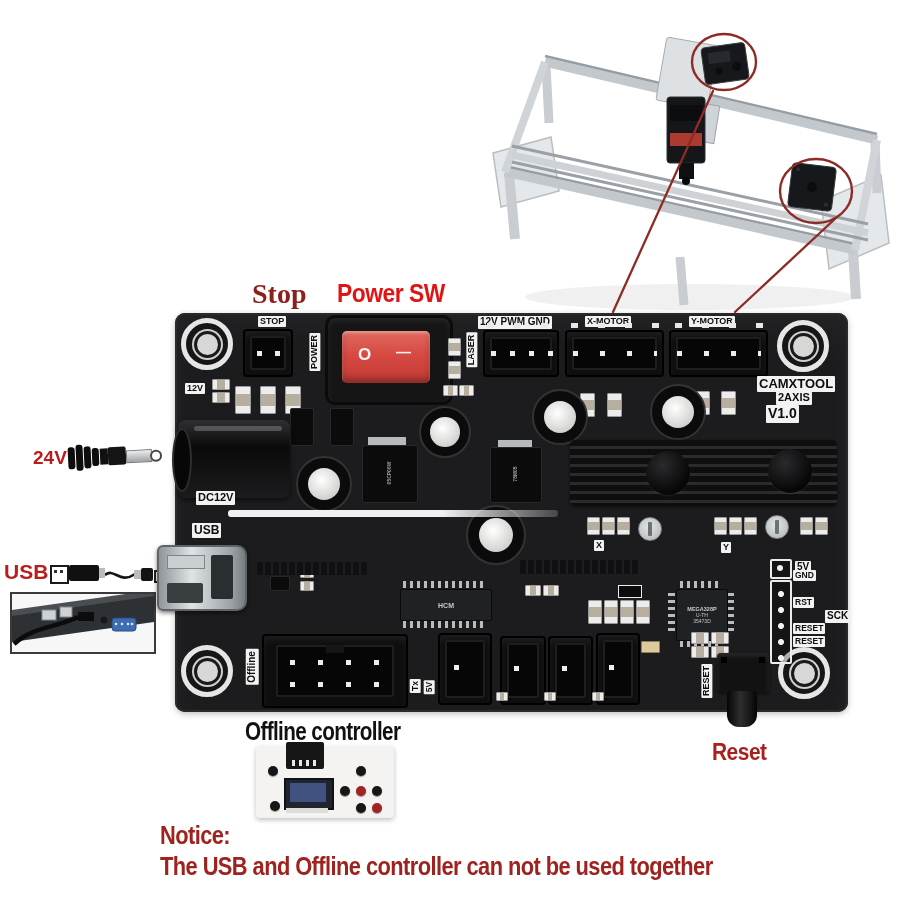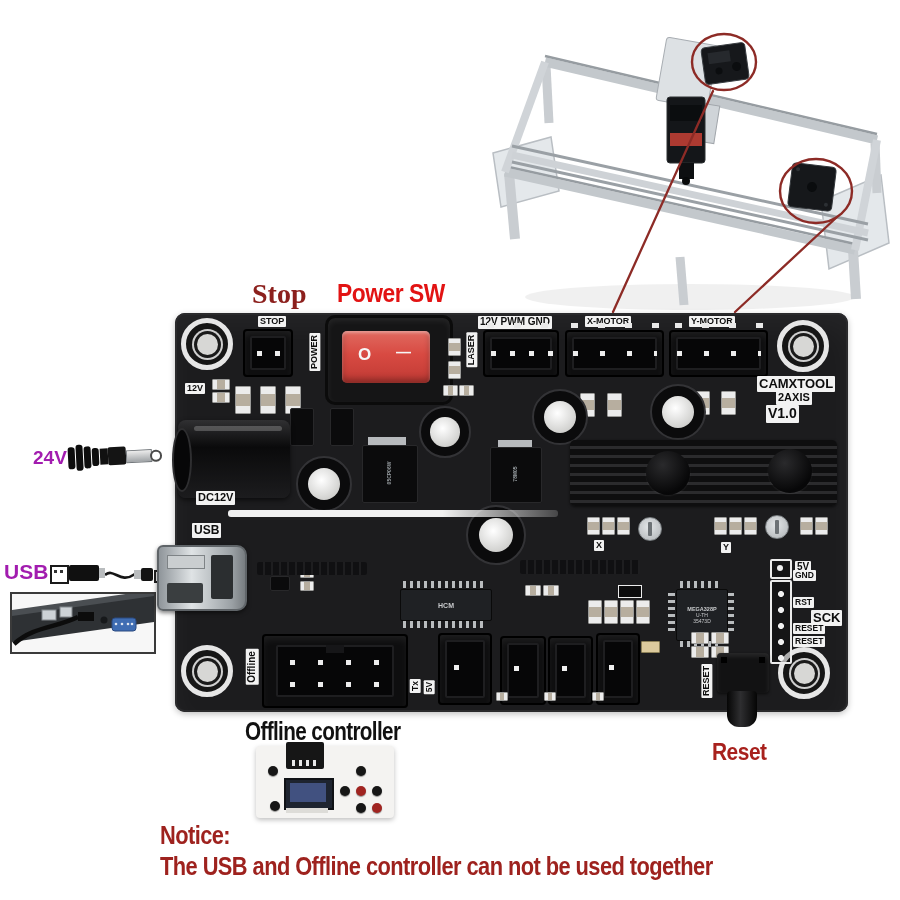--- a/index.html
+++ b/index.html
@@ -3,21 +3,21 @@
 <meta charset="utf-8">
 <style>
   html,body{margin:0;padding:0;background:#fff;}
   .canvas{position:relative;width:900px;height:900px;background:#ffffff;overflow:hidden;
           font-family:"Liberation Sans",sans-serif;}
   .abs{position:absolute;}
   
   .ann{position:absolute;font-weight:bold;white-space:nowrap;transform-origin:left top;}
   .ann-stop{font-family:"Liberation Serif",serif;font-size:28px;color:#8c201d;}
   .ann-powersw{font-size:24px;color:#e21313;letter-spacing:-.5px;transform:scale(.95,1.08);}
-  .ann-black{color:#a21caf;}
+  .ann-black{color:#b91c1c;}
   .ann-offline{font-size:23px;color:#111;letter-spacing:-.7px;transform:scale(.9,1.12);}
   .ann-limited{font-size:30px;color:#cd2a28;letter-spacing:-.5px;}
   .ann-reset{font-size:22px;color:#a8211d;letter-spacing:-.5px;transform:scale(.95,1.1);}
   .ann-notice{font-size:23px;color:#9e221e;letter-spacing:-.6px;transform:scale(.95,1.12);}
   
   .board{position:absolute;left:175px;top:313px;width:673px;height:399px;background:#1c1c1e;
          border-radius:10px;box-shadow:inset 0 0 0 2px #2a2a2c, inset 0 14px 30px rgba(255,255,255,.04),0 2px 6px rgba(0,0,0,.25);}
   .hole{position:absolute;width:42px;height:42px;border-radius:50%;border:5px solid #e6e6e6;
         background:#161616;display:flex;align-items:center;justify-content:center;}
   .hole i{width:21px;height:21px;border-radius:50%;background:#d7d7d5;box-shadow:0 0 0 3px #1a1a1a,0 0 0 5px #cfcfcf;}
@@ -346,21 +346,21 @@
       <span style="font-size:5px">35473D</span>
     </div>
 
     <div class="ispbox" style="left:595px;top:246px;width:18px;height:16px">
       <i class="abs" style="left:5px;top:4px;width:6px;height:6px;border-radius:50%;background:#f0f0f0"></i>
     </div>
     <div class="lab" style="left:620px;top:248px;font-size:10px">5V</div>
     <div class="ispbox dotcol" style="left:595px;top:267px;width:18px;height:80px"></div>
     <div class="lab" style="left:618px;top:257px;font-size:8.5px">GND</div>
     <div class="lab" style="left:618px;top:284px;font-size:8.5px">RST</div>
-    <div class="lab" style="left:636px;top:297px;font-size:13px">SCK</div>
+    <div class="lab" style="left:650px;top:297px;font-size:10px">SCK</div>
     <div class="lab" style="left:618px;top:310px;font-size:8.5px">RESET</div>
     <div class="lab" style="left:618px;top:323px;font-size:8.5px">RESET</div>
 
     <div class="lab vlab" style="left:77px;top:354px;font-size:10px">Offline</div>
     <div class="conn" style="left:87px;top:321px;width:146px;height:74px">
       <div class="inner" style="left:14px;right:14px;top:11px;bottom:11px"></div>
       <div class="abs" style="left:64px;top:11px;width:18px;height:8px;background:#161618"></div>
       <div class="prow" style="left:28px;top:26px;width:90px;background:repeating-linear-gradient(90deg,#ececec 0 5px,rgba(0,0,0,0) 5px 28px)"></div>
       <div class="prow" style="left:28px;top:48px;width:90px;background:repeating-linear-gradient(90deg,#ececec 0 5px,rgba(0,0,0,0) 5px 28px)"></div>
     </div>

